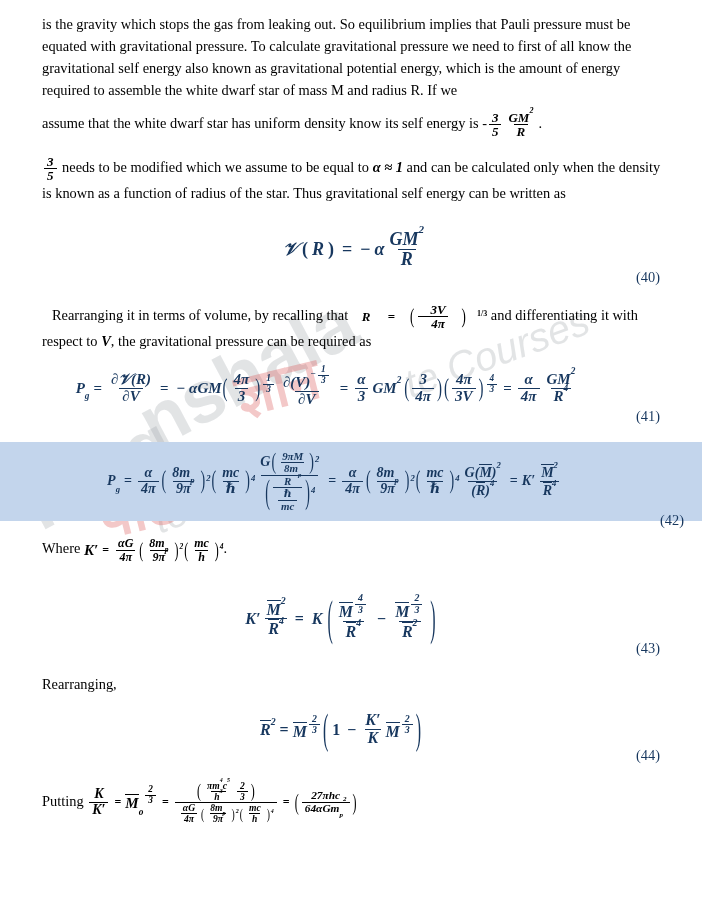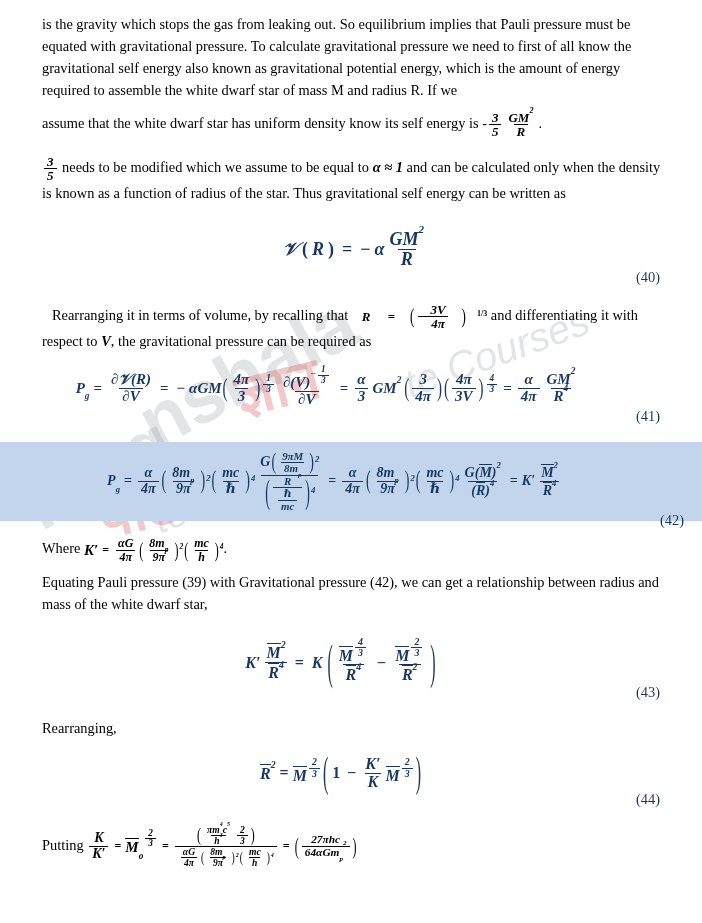--- a/index.html
+++ b/index.html
@@ -418,21 +418,20 @@
             <span class="den">h</span>
           </span>
           <span class="pr">)</span>
         </span>
         <span class="sup">4</span>
     </span><span>.</span>
   </p>
 
   <div class="gap-s"></div>
 
-  <p class="para">Equating Pauli pressure (39) with Gravitational pressure (42), we can get a relationship between radius and mass of the white dwarf star,</p>
 
   <div class="gap-l"></div>
 
   <div class="eqrow">
     <div class="mathline" style="font-size:16px;padding-right:30px;">
       <span>K′</span>
       <span class="frac" style="margin-left:3px">
           <span class="num"><span class="ovb">M</span><span class="sup">2</span></span>
           <span class="den"><span class="ovb">R</span><span class="sup">4</span></span>
         </span>

